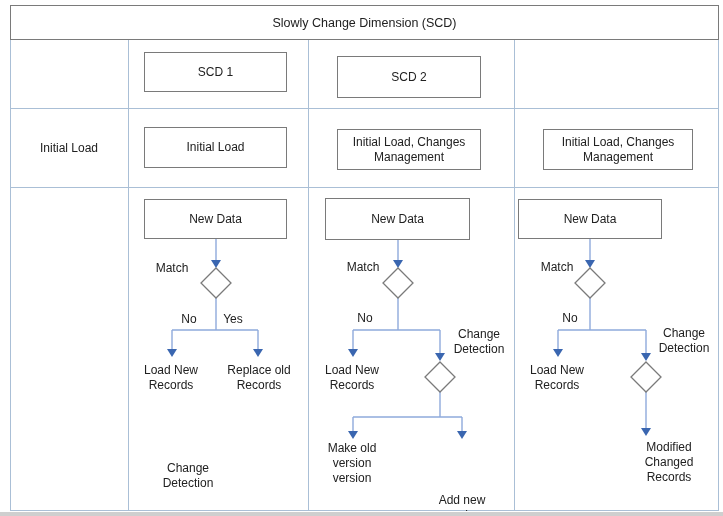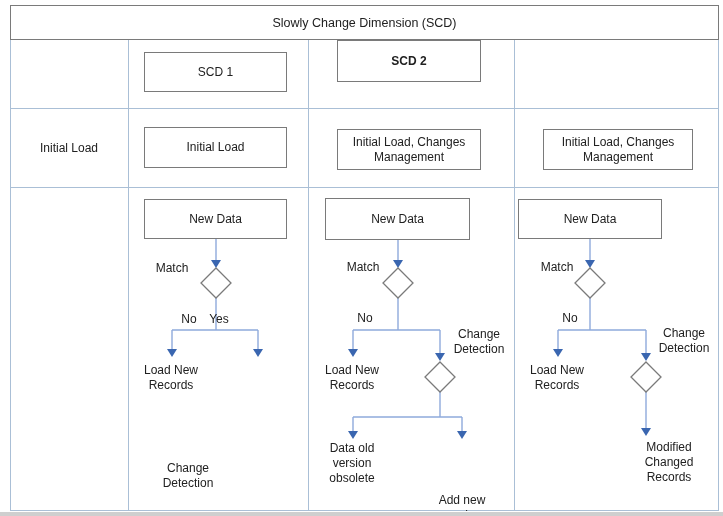--- a/index.html
+++ b/index.html
@@ -43,21 +43,21 @@
   <div class="vline" style="left:308px; top:40px; height:471px;"></div>
   <div class="vline" style="left:514px; top:40px; height:471px;"></div>
 
   <div class="title-box">
     <span>Slowly Change Dimension (SCD)</span>
   </div>
 
   <div class="box" style="left:144px; top:52px; width:143px; height:40px;">
     <span>SCD 1</span>
   </div>
-  <div class="box" style="left:337px; top:40px; width:144px; height:42px;font-weight:bold;">
+  <div class="box" style="left:337px; top:56px; width:144px; height:42px;">
     <span>SCD 2</span>
   </div>
 
   <div class="lbl" style="left:19px; top:141px; width:100px;">Initial Load</div>
 
   <div class="box" style="left:144px; top:127px; width:143px; height:41px;">
     <span>Initial Load</span>
   </div>
   <div class="box" style="left:337px; top:129px; width:144px; height:41px;">
     <span>Initial Load, Changes Management</span>
@@ -108,29 +108,30 @@
       <polygon class="ah" points="641,353 651,353 646,361"></polygon>
       <path class="conn" d="M646,392 V429"></path>
       <polygon class="ah" points="641,428 651,428 646,436"></polygon>
       <polygon class="diamond" points="590,268 605,283 590,298 575,283"></polygon>
       <polygon class="diamond" points="646,362 661,377 646,392 631,377"></polygon>
     </g>
   </svg>
 
   <div class="lbl" style="left:142px; top:261px; width:60px;">Match</div>
   <div class="lbl" style="left:170px; top:312px; width:38px;">No</div>
-  <div class="lbl" style="left:200px; top:312px; width:38px;">Yes</div>
+  <div class="lbl" style="left:214px; top:312px; width:38px;">Yes</div>
   <div class="lbl" style="left:131px; top:363px; width:80px;">Load New Records</div>
+  <div class="lbl" style="left:214px; top:363px; width:90px;">Replace old Records</div>
   <div class="lbl" style="left:148px; top:461px; width:80px;">Change Detection</div>
 
   <div class="lbl" style="left:334px; top:260px; width:58px;">Match</div>
   <div class="lbl" style="left:346px; top:311px; width:38px;">No</div>
   <div class="lbl" style="left:439px; top:327px; width:80px;">Change Detection</div>
   <div class="lbl" style="left:312px; top:363px; width:80px;">Load New Records</div>
-  <div class="lbl" style="left:312px; top:441px; width:80px;">Data old version obsolete</div>
+  <div class="lbl" style="left:312px; top:441px; width:80px;">Make old version version</div>
   <div class="lbl" style="left:422px; top:448px; width:80px;margin-top:45px;">Add new version</div>
 
   <div class="lbl" style="left:528px; top:260px; width:58px;">Match</div>
   <div class="lbl" style="left:551px; top:311px; width:38px;">No</div>
   <div class="lbl" style="left:645px; top:326px; width:78px;">Change Detection</div>
   <div class="lbl" style="left:517px; top:363px; width:80px;">Load New Records</div>
   <div class="lbl" style="left:634px; top:440px; width:70px;">Modified Changed Records</div>
 
   <div class="bottom-strip"></div>
 </div>

